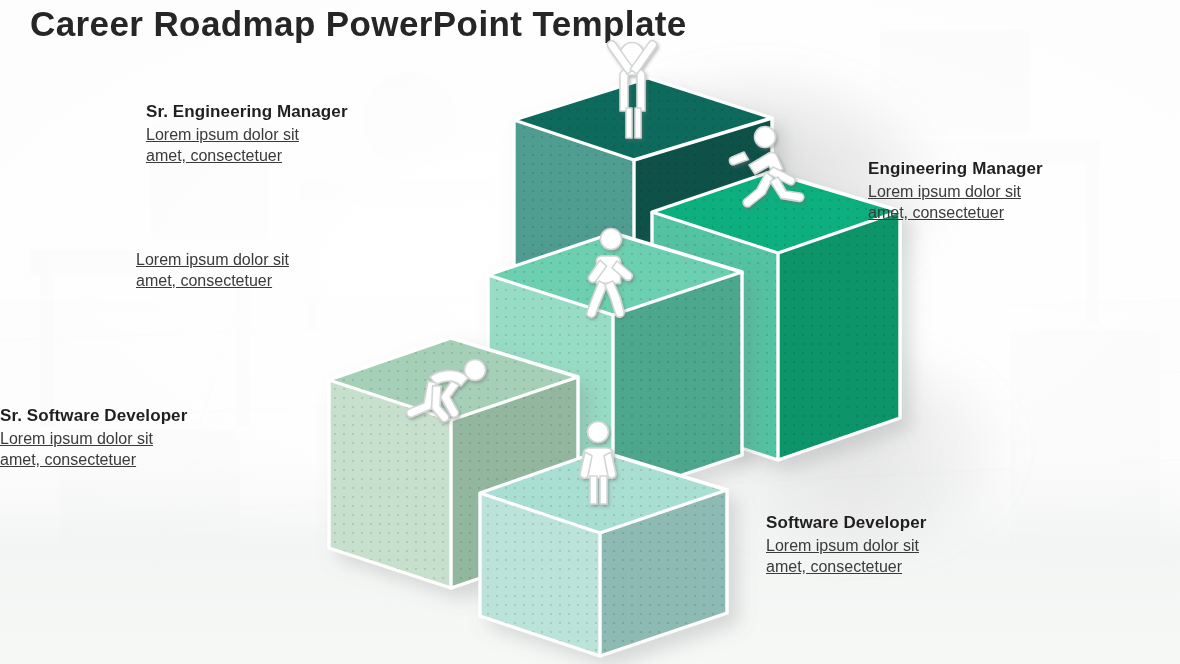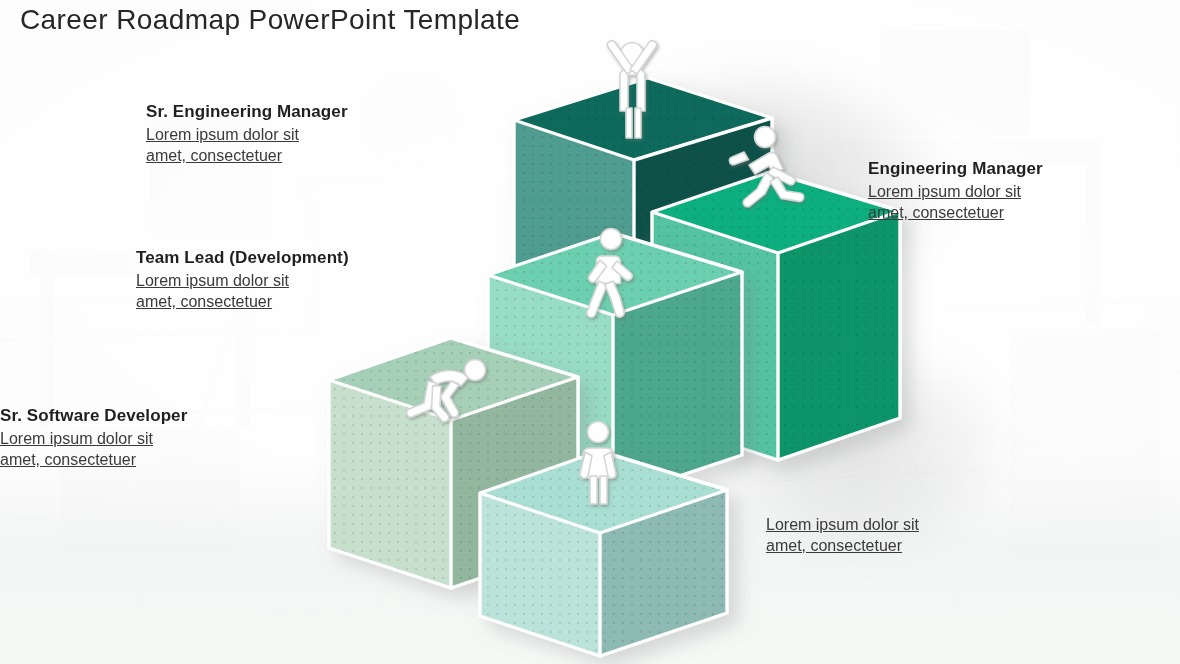--- a/index.html
+++ b/index.html
@@ -31,22 +31,22 @@
     background:radial-gradient(ellipse 50% 50% at 35% 40%, rgba(125,127,129,.20) 0%, rgba(150,152,154,.10) 50%, rgba(255,255,255,0) 75%);
     filter:blur(16px);
   }
   .bg-floor{
     position:absolute;left:0;bottom:0;width:1180px;height:210px;
     background:linear-gradient(180deg, rgba(243,245,244,0) 0%, rgba(240,243,241,.75) 45%, rgba(246,248,246,.95) 100%);
   }
 
   
   .title{
-    position:absolute;left:20px;top:4px;
-    font-size:28px;font-weight:400;color:#262626;
+    position:absolute;left:30px;top:4px;
+    font-size:35px;font-weight:700;color:#262626;
     letter-spacing:.4px;white-space:nowrap;
   }
 
   
   #scene{position:absolute;left:0;top:0;width:1180px;height:664px;}
 
   
   .lbl{position:absolute;}
   .lbl .hd{
     font-size:17px;font-weight:bold;color:#1f1f1f;
@@ -255,35 +255,35 @@
 
   <div class="lbl ta-l" id="lbl-em">
     <div class="hd">Engineering Manager</div>
     <div class="bd">
       <span>Lorem ipsum dolor sit</span><br>
       <span>amet, consectetuer</span>
     </div>
   </div>
 
   <div class="lbl ta-r" id="lbl-tl">
-    <div class="hd">Team Lead (Development)</div>
     <div class="bd">
       <span>Lorem ipsum dolor sit</span><br>
       <span>amet, consectetuer</span>
     </div>
   </div>
 
   <div class="lbl ta-r" id="lbl-ssd">
     <div class="hd">Sr. Software Developer</div>
     <div class="bd">
       <span>Lorem ipsum dolor sit</span><br>
       <span>amet, consectetuer</span>
     </div>
   </div>
 
   <div class="lbl ta-l" id="lbl-sd">
+    <div class="hd">Software Developer</div>
     <div class="bd">
       <span>Lorem ipsum dolor sit</span><br>
       <span>amet, consectetuer</span>
     </div>
   </div>
 
 </div>
 
 </body></html>

